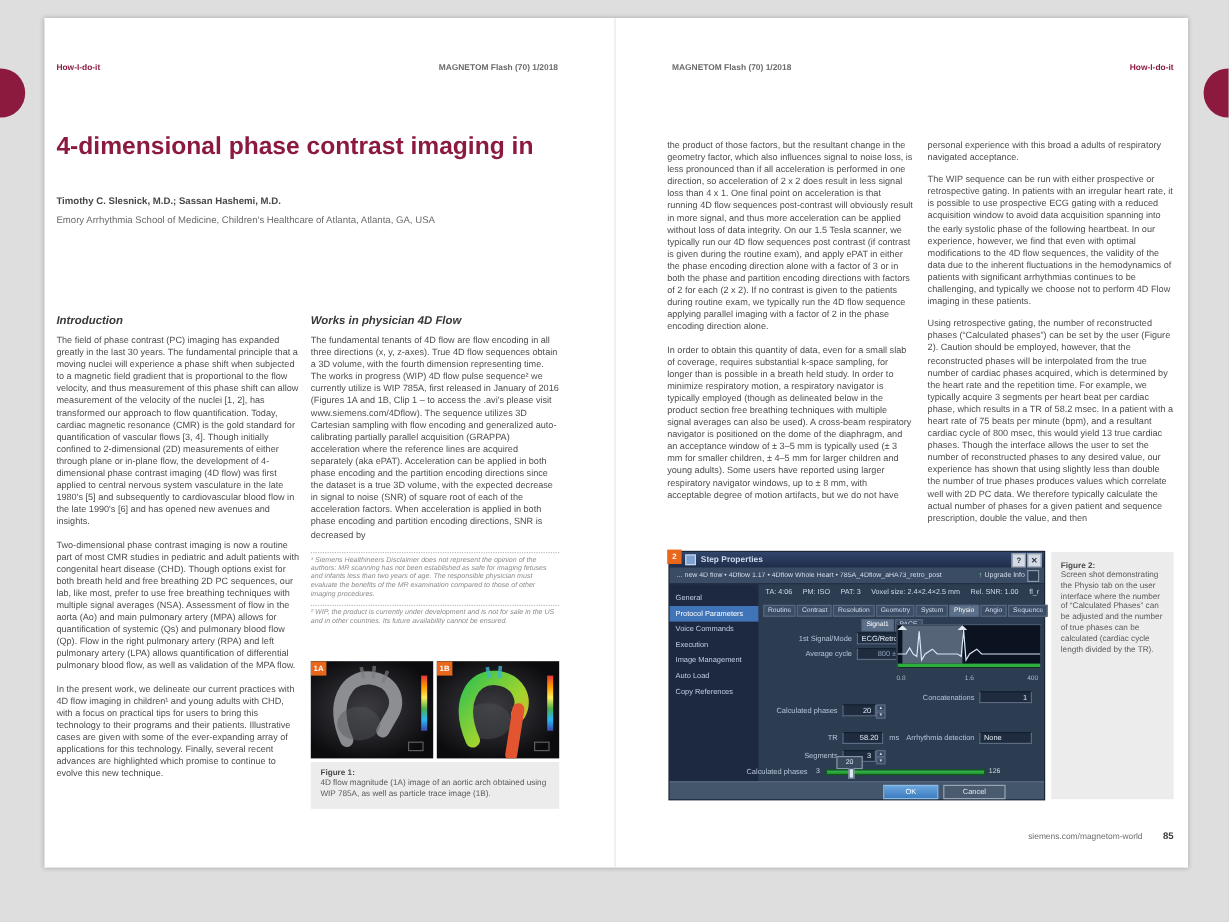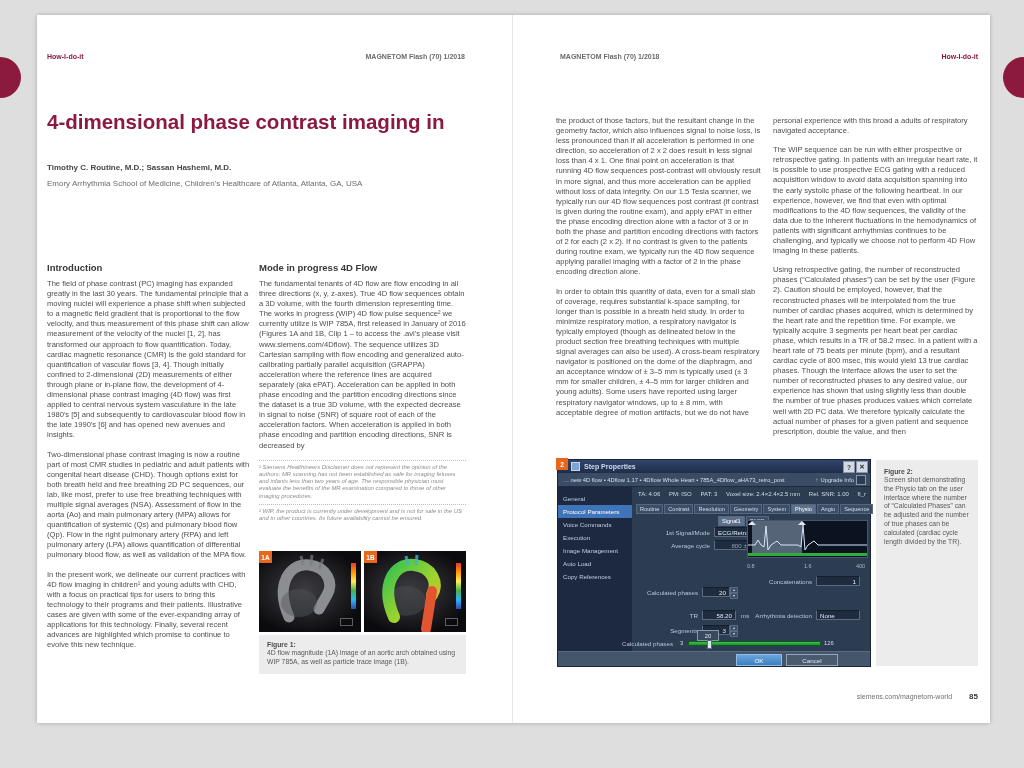--- a/index.html
+++ b/index.html
@@ -12,21 +12,21 @@
 
   .page-header{position:absolute;top:53px;display:flex;justify-content:space-between;width:418px;}
   .hdr-section{font-size:7px;font-weight:bold;color:#8c1a3f;}
   .hdr-journal{font-size:7px;font-weight:bold;color:#6a6a6a;}
 
   .article-title{position:absolute;left:47px;top:110px;width:440px;font-size:20.5px;line-height:24px;font-weight:bold;color:#8c1a3f;}
   .authors{position:absolute;left:47px;top:163px;font-size:8px;font-weight:bold;color:#474747;}
   .affiliation{position:absolute;left:47px;top:179px;font-size:8px;color:#6b6b6b;}
 
   .col{position:absolute;top:262px;width:205px;}
-  .colhead{font-size:9.5px;font-weight:bold;color:#383838;margin:0 0 6px 0;}
+  .colhead{font-size:9.5px;font-weight:bold;color:#383838;margin:0 0 6px 0;font-style:italic;}
   .body-p{font-size:7.6px;line-height:10.1px;color:#4e4e4e;margin:0 0 9px 0;text-align:left;}
   .footnote{font-size:5.9px;line-height:7.3px;color:#8d8d8d;font-style:italic;border-top:1px dotted #bcbcbc;padding-top:3px;margin-top:4px;}
 
   .fig1{position:absolute;left:259px;top:551px;width:207px;}
   .fig1-images{display:flex;gap:3px;}
   .mri{position:relative;width:102px;height:81px;background:
     radial-gradient(ellipse 60% 55% at 45% 48%, #3c3c40 0%, #232327 55%, #0b0b0e 100%);overflow:hidden;}
   .mri svg{position:absolute;left:0;top:0;}
   .fig-badge{position:absolute;left:0;top:0;width:13px;height:12px;background:#e8671b;color:#fff;font-size:6.5px;font-weight:bold;display:flex;align-items:center;justify-content:center;z-index:2;}
   .colorbar{position:absolute;right:5px;top:12px;width:5px;height:46px;background:linear-gradient(#e53935,#ff9800,#ffee58,#4caf50,#29b6f6,#3949ab);z-index:2;}
@@ -90,32 +90,32 @@
   <div class="corner-tab right"></div>
 
   <div class="page-header" style="left:47px;">
     <span class="hdr-section">How-I-do-it</span>
     <span class="hdr-journal">MAGNETOM Flash (70) 1/2018</span>
   </div>
 
   <div class="article-title">
     <div>4-dimensional phase contrast imaging in</div>
   </div>
-  <div class="authors">Timothy C. Routine, M.D.; Sassan Hashemi, M.D.</div>
+  <div class="authors">Timothy C. Slesnick, M.D.; Sassan Hashemi, M.D.</div>
   <div class="affiliation">Emory Arrhythmia School of Medicine, Children's Healthcare of Atlanta, Atlanta, GA, USA</div>
 
   <div class="col" style="left:47px;width:204px;">
     <h3 class="colhead">Introduction</h3>
     <p class="body-p">The field of phase contrast (PC) imaging has expanded greatly in the last 30 years. The fundamental principle that a moving nuclei will experience a phase shift when subjected to a magnetic field gradient that is proportional to the flow velocity, and thus measurement of this phase shift can allow measurement of the velocity of the nuclei [1, 2], has transformed our approach to flow quantification. Today, cardiac magnetic resonance (CMR) is the gold standard for quantification of vascular flows [3, 4]. Though initially confined to 2-dimensional (2D) measurements of either through plane or in-plane flow, the development of 4-dimensional phase contrast imaging (4D flow) was first applied to central nervous system vasculature in the late 1980's [5] and subsequently to cardiovascular blood flow in the late 1990's [6] and has opened new avenues and insights.</p>
     <p class="body-p">Two-dimensional phase contrast imaging is now a routine part of most CMR studies in pediatric and adult patients with congenital heart disease (CHD). Though options exist for both breath held and free breathing 2D PC sequences, our lab, like most, prefer to use free breathing techniques with multiple signal averages (NSA). Assessment of flow in the aorta (Ao) and main pulmonary artery (MPA) allows for quantification of systemic (Qs) and pulmonary blood flow (Qp). Flow in the right pulmonary artery (RPA) and left pulmonary artery (LPA) allows quantification of differential pulmonary blood flow, as well as validation of the MPA flow.</p>
     <p class="body-p">In the present work, we delineate our current practices with 4D flow imaging in children¹ and young adults with CHD, with a focus on practical tips for users to bring this technology to their programs and their patients. Illustrative cases are given with some of the ever-expanding array of applications for this technology. Finally, several recent advances are highlighted which promise to continue to evolve this new technique.</p>
   </div>
 
   <div class="col" style="left:259px;width:207px;">
-    <h3 class="colhead">Mode in progress 4D Flow</h3>
+    <h3 class="colhead">Works in physician 4D Flow</h3>
     <p class="body-p">The fundamental tenants of 4D flow are flow encoding in all three directions (x, y, z-axes). True 4D flow sequences obtain a 3D volume, with the fourth dimension representing time. The works in progress (WIP) 4D flow pulse sequence² we currently utilize is WIP 785A, first released in January of 2016 (Figures 1A and 1B, Clip 1 – to access the .avi's please visit www.siemens.com/4Dflow). The sequence utilizes 3D Cartesian sampling with flow encoding and generalized auto-calibrating partially parallel acquisition (GRAPPA) acceleration where the reference lines are acquired separately (aka ePAT). Acceleration can be applied in both phase encoding and the partition encoding directions since the dataset is a true 3D volume, with the expected decrease in signal to noise (SNR) of square root of each of the acceleration factors. When acceleration is applied in both phase encoding and partition encoding directions, SNR is decreased by</p>
     <div class="footnote">¹ Siemens Healthineers Disclaimer does not represent the opinion of the authors: MR scanning has not been established as safe for imaging fetuses and infants less than two years of age. The responsible physician must evaluate the benefits of the MR examination compared to those of other imaging procedures.</div>
     <div class="footnote">² WIP, the product is currently under development and is not for sale in the US and in other countries. Its future availability cannot be ensured.</div>
   </div>
 
   <div class="fig1">
     <div class="fig1-images">
       <div class="mri">
         <div class="fig-badge">1A</div>
         <svg width="102" height="81" viewBox="0 0 102 81">

